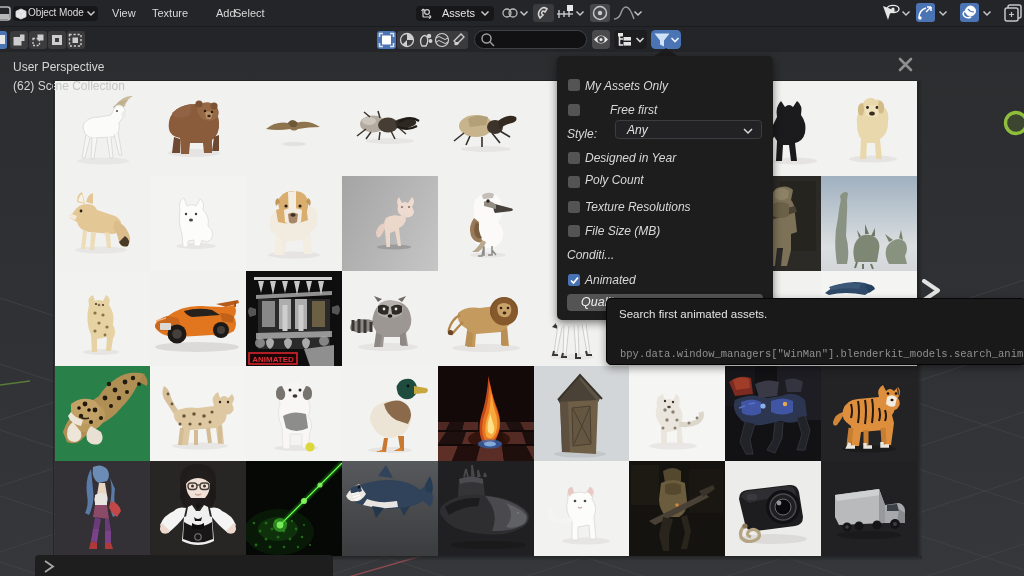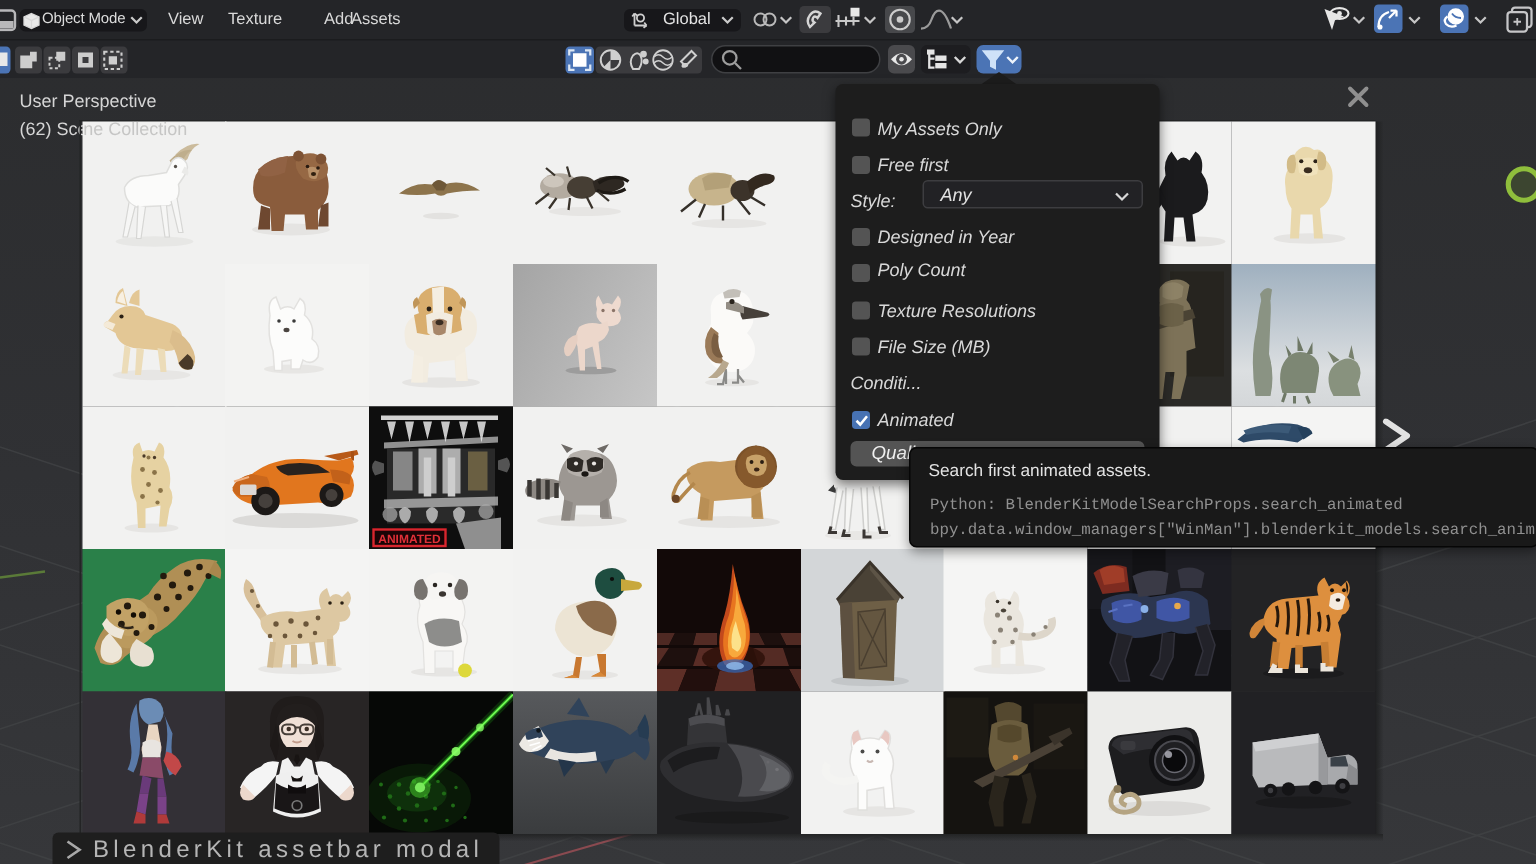--- a/index.html
+++ b/index.html
@@ -790,21 +790,20 @@
 </svg>
 
 <svg class="abs" width="22" height="26" style="left:920px;top:279px">
   <path d="M4 2 L18 11.5 L4 21" stroke="#e2e2e2" stroke-width="4" fill="none" stroke-linejoin="round" stroke-linecap="round"></path>
 </svg>
 
 <div class="abs" style="left:35px;top:555px;width:298px;height:21px;background:#1e1e1e;border-radius:4px 4px 0 0;"></div>
 <svg class="abs" width="16" height="18" style="left:41px;top:558px">
       <path d="M4 3 L12 8.5 L4 14" stroke="#a8a8a8" stroke-width="1.8" fill="none"></path>
     </svg>
-<div class="abs" style="left:62px;top:558px;color:#b5b5b5;font-size:16px;letter-spacing:2.9px;">BlenderKit assetbar modal</div>
 
 <div id="bar1" class="abs">
   <svg class="abs" width="12" height="15" style="left:0;top:6px">
         <g>
           <rect x="-3" y="1" width="13" height="13" rx="2.5" fill="none" stroke="#b8b8ba" stroke-width="1.6"></rect>
           <rect x="-2" y="8" width="11" height="5" fill="#b8b8ba"></rect>
         </g>
       </svg>
   <div class="abs ddown" style="left:13px;top:5.5px;width:85px;"></div>
   <svg class="abs" width="12" height="12" style="left:15px;top:7.5px">
@@ -813,31 +812,31 @@
           <path d="M1 3.3 L6 5.6 L11 3.3 M6 5.6 L6 11" fill="none"></path>
         </g>
       </svg>
   <div class="abs" style="left:28px;top:0;color:#dcdcdc;font-size:10px;letter-spacing:-0.1px;line-height:26px;">Object Mode</div>
   <svg class="abs" width="10" height="26" style="left:86px;top:0px">
         <path d="M1.5 11.5 L5 15 L8.5 11.5" stroke="#cacaca" stroke-width="1.5" fill="none"></path>
       </svg>
   <div class="abs menutxt" style="left:112px;top:0;text-align:center;">View</div>
   <div class="abs menutxt" style="left:152px;top:0;">Texture</div>
   <div class="abs menutxt" style="left:216px;top:0;">Add</div>
-  <div class="abs menutxt" style="left:234px;top:0;">Assets</div>
+  <div class="abs menutxt" style="left:234px;top:0;">Select</div>
 
   <div class="abs ddown" style="left:416px;top:5.5px;width:78px;"></div>
   <svg class="abs" width="14" height="14" style="left:420px;top:6px">
         <g stroke="#cfcfcf" stroke-width="1.2" fill="none">
           <path d="M3 11 L3 3 M3 11 L11 11"></path>
           <path d="M3 3 L1.5 5 M3 3 L5 4.5 M11 11 L9.5 9 M11 11 L9 12.5"></path>
           <circle cx="7" cy="6" r="2.4"></circle>
         </g>
       </svg>
-  <div class="abs" style="left:442px;top:0;color:#e4e4e4;font-size:11px;line-height:26px;">Global</div>
+  <div class="abs" style="left:442px;top:0;color:#e4e4e4;font-size:11px;line-height:26px;">Assets</div>
   <svg class="abs" width="10" height="26" style="left:480px;top:0px">
         <path d="M1.5 11.5 L5 15 L8.5 11.5" stroke="#cacaca" stroke-width="1.5" fill="none"></path>
       </svg>
 
   <svg class="abs" width="18" height="16" style="left:501px;top:5px">
         <g stroke="#b9b9b9" stroke-width="1.3" fill="none">
           <circle cx="6" cy="8" r="4"></circle>
           <circle cx="12" cy="8" r="4"></circle>
         </g>
       </svg>
@@ -1011,21 +1010,21 @@
       </svg>
 </div>
 
 <svg class="abs" width="26" height="9" style="left:653px;top:48px">
       <path d="M0 9 L13 0 L26 9 Z" fill="#1d1d1d"></path>
     </svg>
 <div id="panel" class="abs">
   <div class="cb" style="top:23px;"></div>
       <div class="cbl" style="top:22.5px;">My Assets Only</div>
   <div class="cb" style="top:47.5px;"></div>
-      <div class="cbl" style="top:47px;">Free first</div>
+      <div class="cbl" style="top:47px;margin-left:25px;">Free first</div>
   <div class="pitem" style="top:71px;">Style:</div>
   <div class="psel" style="left:58px;top:64px;width:147px;height:18.5px;padding:2px 0 0 11px;">Any<svg style="position:absolute;right:7px;top:4px" width="12" height="12">
           <path d="M2 4 L6 8 L10 4" stroke="#d8d8d8" stroke-width="1.5" fill="none"></path>
         </svg></div>
   <div class="cb" style="top:95.5px;"></div>
       <div class="cbl" style="top:95px;">Designed in Year</div>
   <div class="cb" style="top:120px;"></div>
       <div class="cbl" style="top:117px;">Poly Count</div>
   <div class="cb" style="top:144.5px;"></div>
       <div class="cbl" style="top:144px;">Texture Resolutions</div>
@@ -1035,15 +1034,14 @@
   <div class="cb" style="top:217.5px;background:#4772b3;"></div>
   <svg class="abs" style="left:12px;top:218.5px" width="11" height="11">
         <path d="M2 5.5 L4.5 8 L9 2.5" stroke="#fff" stroke-width="1.7" fill="none"></path>
       </svg>
   <div class="cbl" style="top:217px;">Animated</div>
   <div class="abs" style="left:10px;top:237.5px;width:196px;height:17.5px;background:#545454;border-radius:4px;color:#f0f0f0;font-size:12.5px;padding-top:1.5px;box-sizing:border-box;text-align:left;"><span style="margin-left:14px;">Quality ...</span></div>
 </div>
 
 <div id="tip" class="abs"></div>
 <div class="abs" style="left:619px;top:308px;color:#e2e2e2;font-size:11.5px;">Search first animated assets.</div>
-<div class="abs mono" style="left:620px;top:331px;color:#909090;font-size:10.5px;">Python: BlenderKitModelSearchProps.search_animated</div>
 <div class="abs mono" style="left:620px;top:348px;color:#909090;font-size:10.5px;">bpy.data.window_managers["WinMan"].blenderkit_models.search_anima</div>
 </div>
 
 </body></html>

